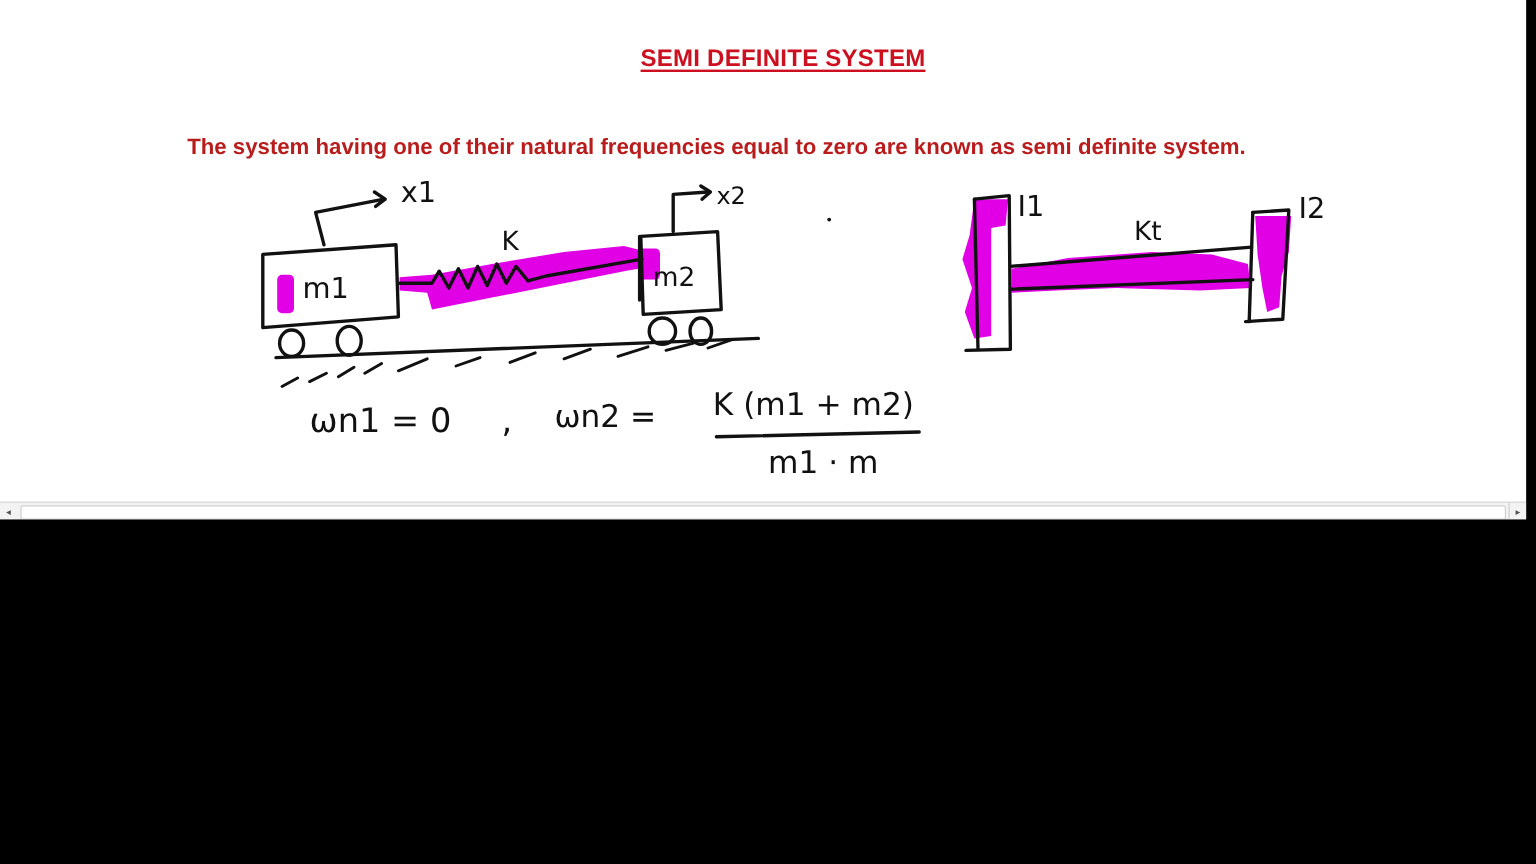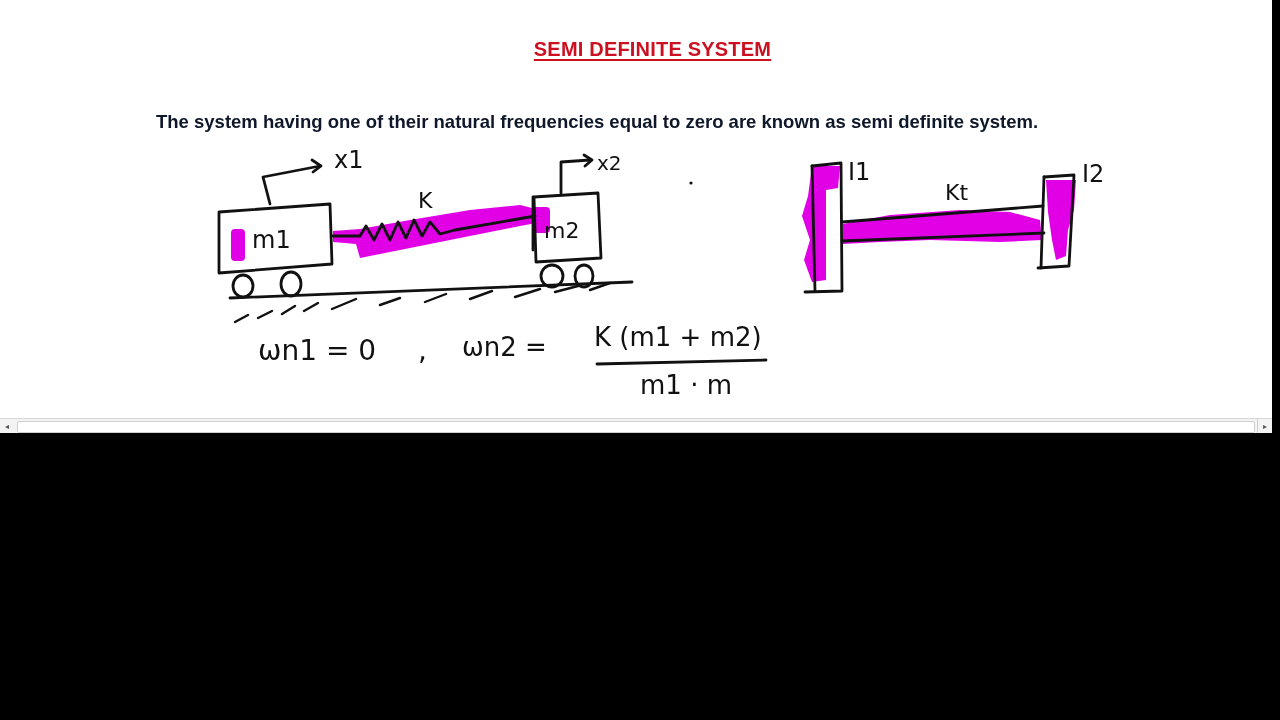--- a/index.html
+++ b/index.html
@@ -38,21 +38,21 @@
       text-underline-offset: 3px;
       letter-spacing: 0.2px;
     }
     .definition {
       position: absolute;
       left: 156px; top: 108px;
       width: 960px;
       font-weight: bold;
       font-size: 18.5px;
       line-height: 27px;
-      color: #0f172a;
+      color: #b91c1c;
     }
     .drawing {
       position: absolute;
       left: 0; top: 0;
       width: 1272px; height: 420px;
     }
     .hscroll {
       position: absolute;
       left: 0; top: 418px;
       width: 1272px; height: 15px;

